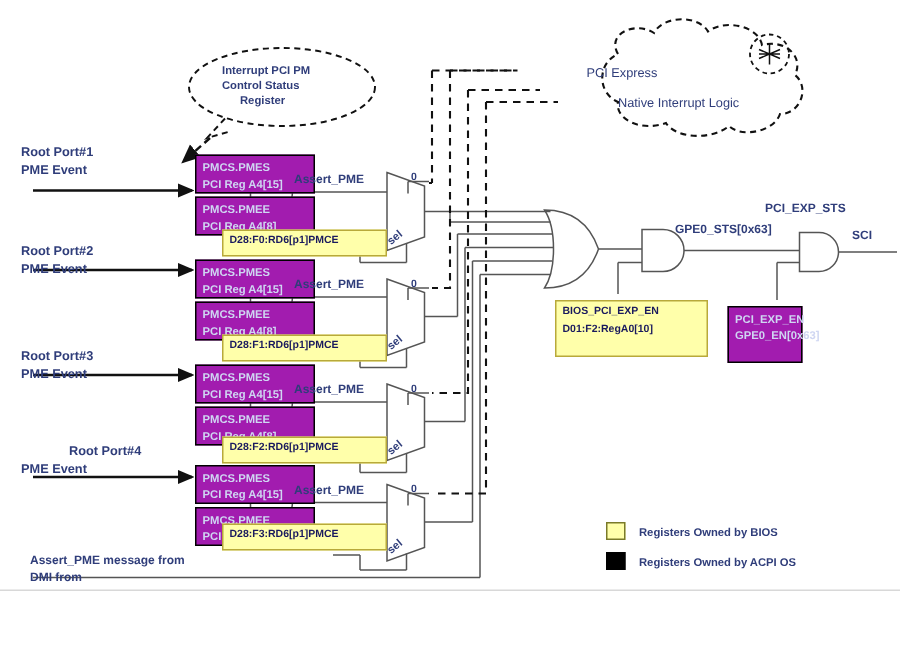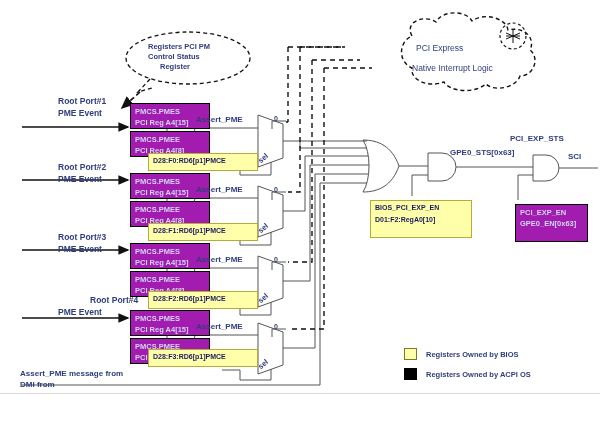--- a/index.html
+++ b/index.html
@@ -25,21 +25,20 @@
     position: absolute;
     color: #2f3d7a;
     font-family: "Liberation Sans", sans-serif;
     white-space: pre;
     line-height: 1.25;
   }
   .lbl-port {
     font-size: 8.5px;
     font-weight: bold;
     color: #2f3d7a;
-    margin-left: 44px;
   }
   .blk-box {
     position: absolute;
     background: #a21caf;
     border: 1px solid #000000;
     box-sizing: border-box;
   }
   .blk-box .l {
     position: absolute;
     left: 4px;
@@ -260,25 +259,25 @@
     </g>
 
     <g>
       <ellipse cx="188" cy="58" rx="62" ry="26" fill="none" stroke="#111" stroke-width="1.3" stroke-dasharray="4,3"></ellipse>
       <path d="M150,79 L138,92 L152,88" fill="none" stroke="#111" stroke-width="1.3" stroke-dasharray="4,3"></path>
     </g>
 
     <path d="M140,92 L122,108" fill="none" stroke="#111" stroke-width="1.6" stroke-dasharray="5,3" marker-end="url(#arrowdash)"></path>
   </svg>
 
-  <div class="txt callout-txt" style="left:148px; top:42px;">Registers PCI PM</div>
+  <div class="txt callout-txt" style="left:148px; top:42px;">Interrupt PCI PM</div>
   <div class="txt callout-txt" style="left:148px; top:52px;">Control Status</div>
   <div class="txt callout-txt" style="left:148px; top:62px;padding-left:12px;">Register</div>
 
-  <div class="txt cloud-txt" style="left:416px; top:43px;text-align:right;">PCI Express</div>
+  <div class="txt cloud-txt" style="left:391px; top:43px;text-align:right;">PCI Express</div>
   <div class="txt cloud-txt" style="left:412px; top:63px;">Native Interrupt Logic</div>
 
   <div class="txt lbl-port" style="left:14px; top:96px;">Root Port#1</div>
   <div class="txt lbl-port" style="left:14px; top:108px;">PME Event</div>
 
   <div class="blk-box" style="left:130px; top:103px; width:80px; height:26px;">
     <span class="l l1">PMCS.PMES</span>
     <span class="l l2">PCI Reg A4[15]</span>
   </div>
   <div class="blk-box" style="left:130px; top:131px; width:80px; height:26px;">
@@ -351,21 +350,21 @@
 
   <div class="txt sig" style="left:466px; top:134px;padding-left:44px;">PCI_EXP_STS</div>
   <div class="txt sig" style="left:450px; top:148px;">GPE0_STS[0x63]</div>
   <div class="txt sig" style="left:568px; top:152px;">SCI</div>
 
   <div class="yel-box" style="left:370px; top:200px; width:102px; height:38px;">
     <span class="l l1">BIOS_PCI_EXP_EN</span>
     <span class="l l2">D01:F2:RegA0[10]</span>
   </div>
 
-  <div class="blk-box" style="left:485px; top:204px; width:73px; height:38px;margin-left:30px;">
+  <div class="blk-box" style="left:485px; top:204px; width:50px; height:38px;">
     <span class="l l1">PCI_EXP_EN</span>
     <span class="l l2">GPE0_EN[0x63]</span>
   </div>
 
   <div class="legend-sw bios" style="left:404px; top:348px;"></div>
   <div class="txt legend-txt" style="left:426px; top:350px;">Registers Owned by BIOS</div>
   <div class="legend-sw acpi" style="left:404px; top:368px;"></div>
   <div class="txt legend-txt" style="left:426px; top:370px;">Registers Owned by ACPI OS</div>
 
   <div class="bottom-rule"></div>

